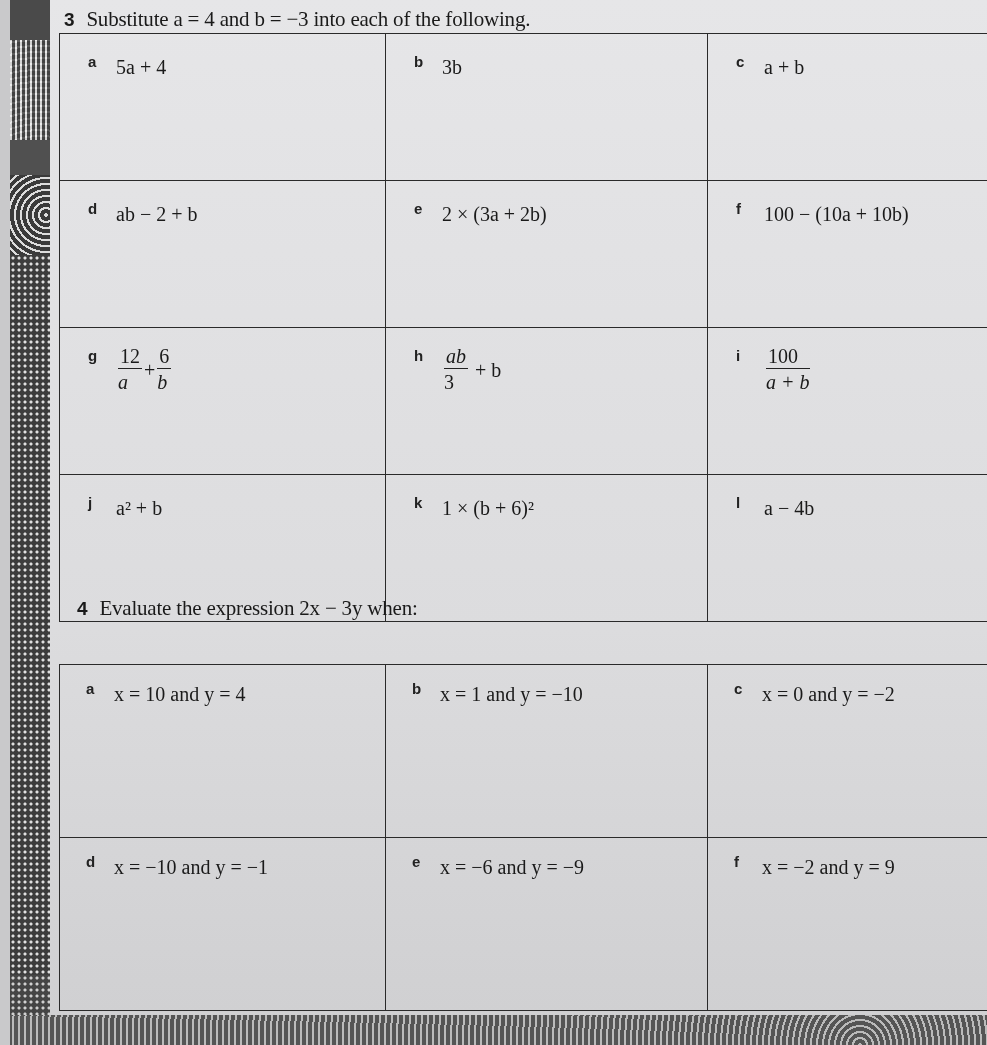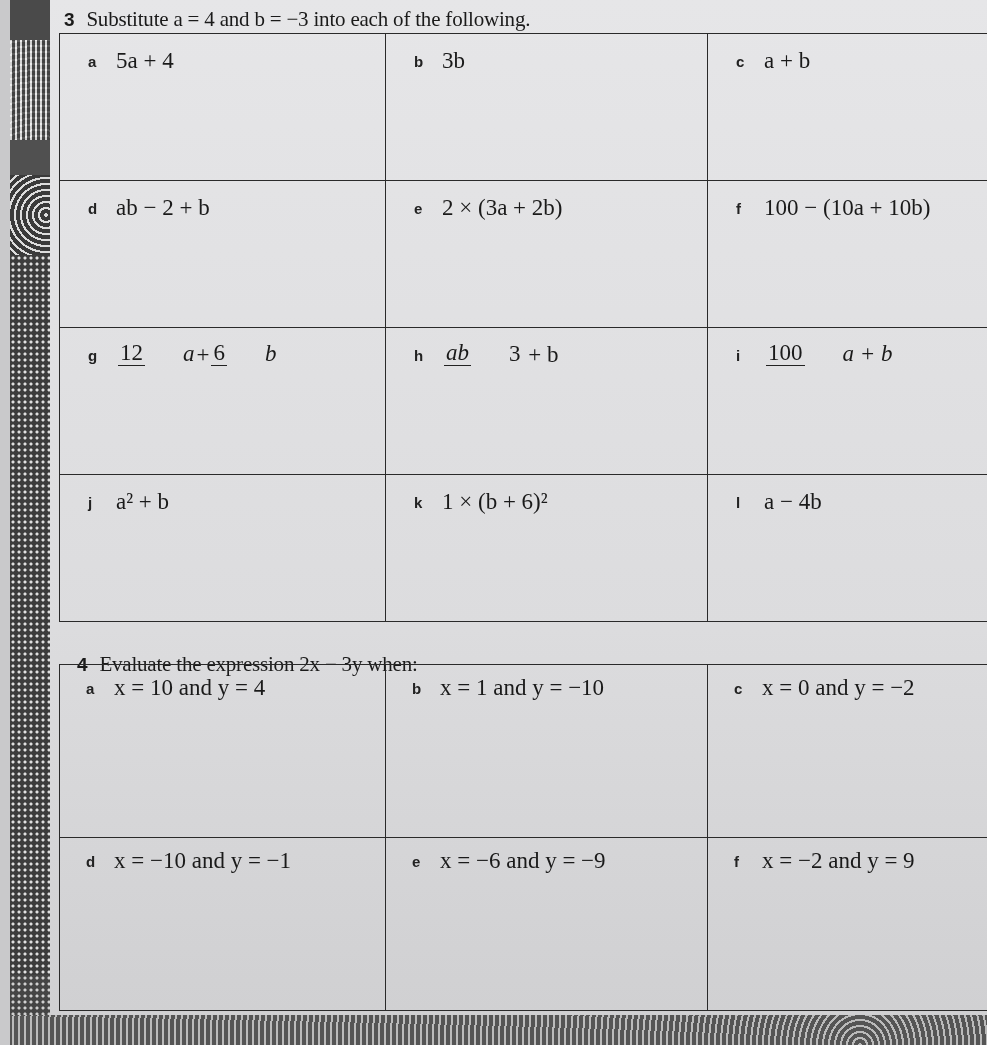--- a/index.html
+++ b/index.html
@@ -34,43 +34,43 @@
       repeating-radial-gradient(circle at 850px 30px, #bbb 0 2px, #555 2px 6px),
       #4a4a4a;
   }
   .paper-edge { position: absolute; left: 0; top: 0; width: 10px; height: 1045px; background: #c9c9cb; }
 
   .q-heading {
     position: absolute; font-size: 21px; letter-spacing: -0.2px; white-space: nowrap;
   }
   .q-heading .num { font-family: "Liberation Sans", sans-serif; font-weight: bold; font-size: 19px; margin-right: 12px; }
   .q3 { left: 64px; top: 7px; }
-  .q4 { left: 77px; top: 652px; }
+  .q4 { left: 77px; top: 596px; }
 
   table.grid {
     position: absolute; border-collapse: collapse; table-layout: fixed;
   }
   table.grid td {
     border: 1.5px solid #2a2a2a; vertical-align: top; padding: 0; position: relative;
   }
   .t3 { left: 59px; top: 33px; width: 940px; }
   .t3 td { height: 146px; }
   .t4 { left: 59px; top: 664px; width: 940px; }
   .t4 td { height: 172px; }
   .col1 { width: 325px; } .col2 { width: 321px; } .col3 { width: 294px; }
 
   .cell-inner { position: absolute; left: 28px; top: 14px; display: flex; align-items: flex-start; white-space: nowrap; }
   .t4 .cell-inner { left: 26px; top: 10px; }
   .letter {
     font-family: "Liberation Sans", sans-serif; font-weight: bold; font-size: 15px;
     width: 28px; padding-top: 5px; color: #222;
   }
-  .expr { font-size: 23px; }
+  .expr { font-size: 20px; margin-top: 8px; }
   .expr i { }
-  .frac { display: inline-flex; flex-direction: row; align-items: center; vertical-align: middle; margin: -6px 2px 0 2px; gap: 38px; }
+  .frac { display: inline-flex; flex-direction: column; vertical-align: middle; margin: -6px 2px 0 2px; }
   .frac .n { border-bottom: 1.3px solid #222; padding: 0 2px; line-height: 24px; }
   .frac .d { line-height: 26px; }
 </style>
 </head>
 <body>
 
 <div class="paper-edge"></div>
 <div class="left-border">
   <div class="seg seg-top"></div>
   <div class="seg seg-weave"></div>

